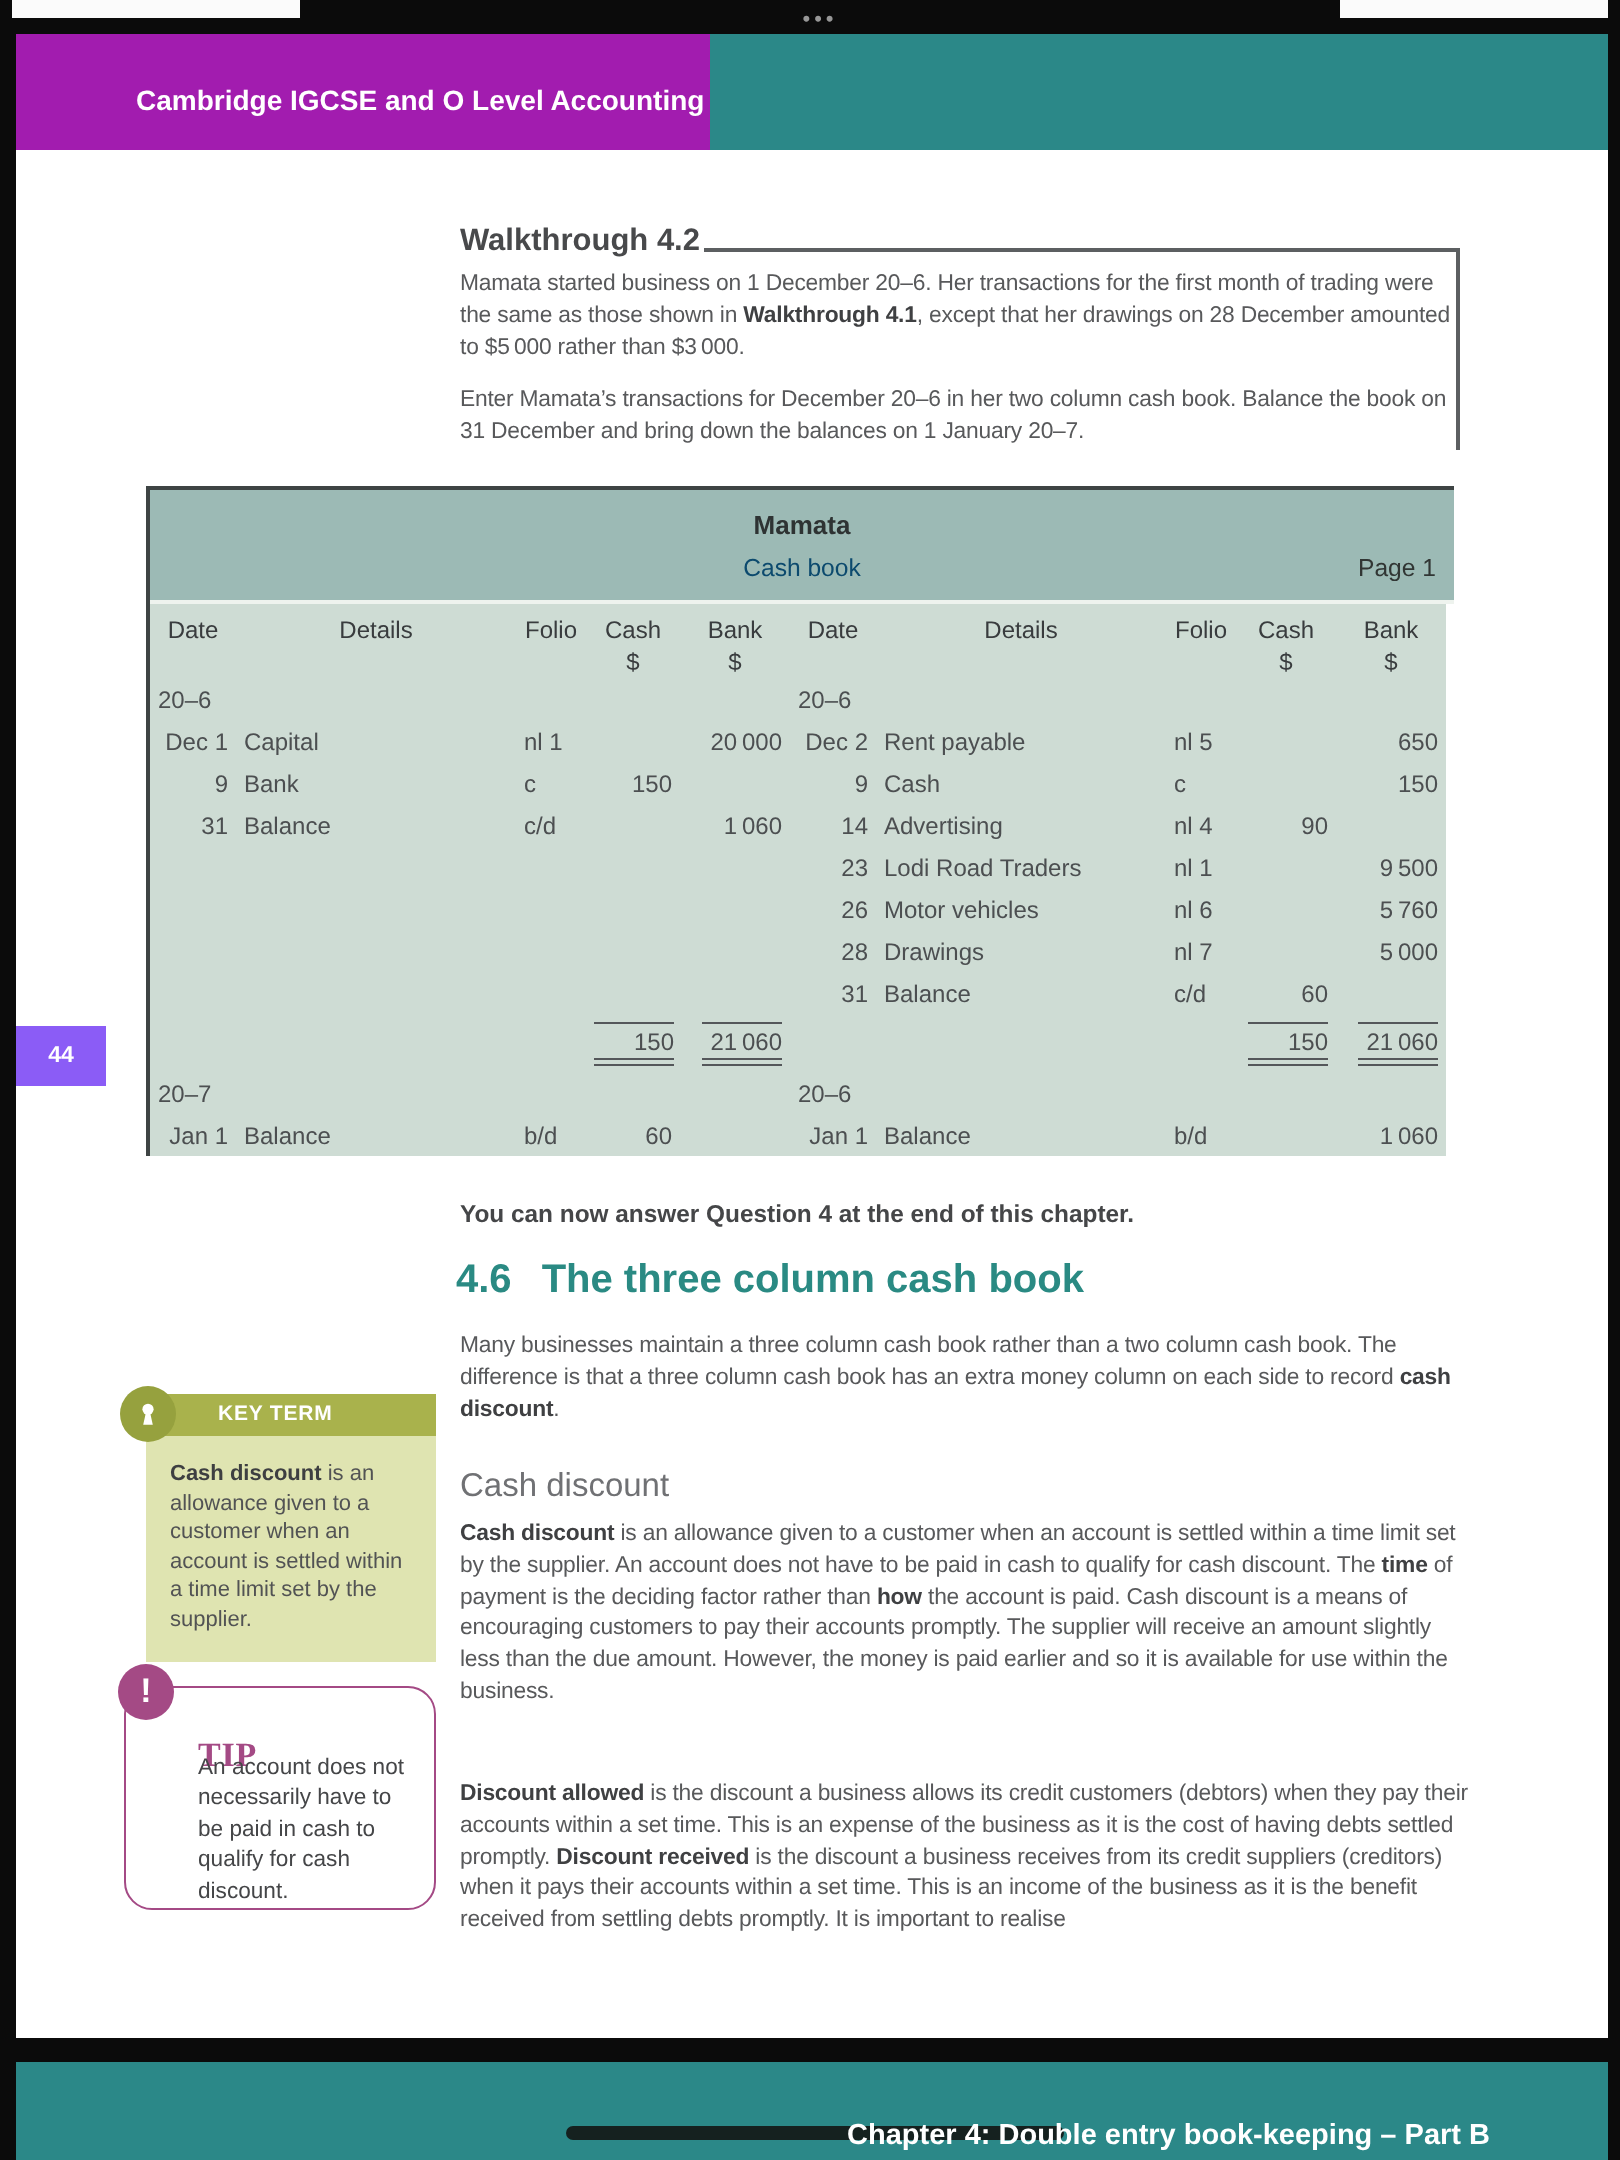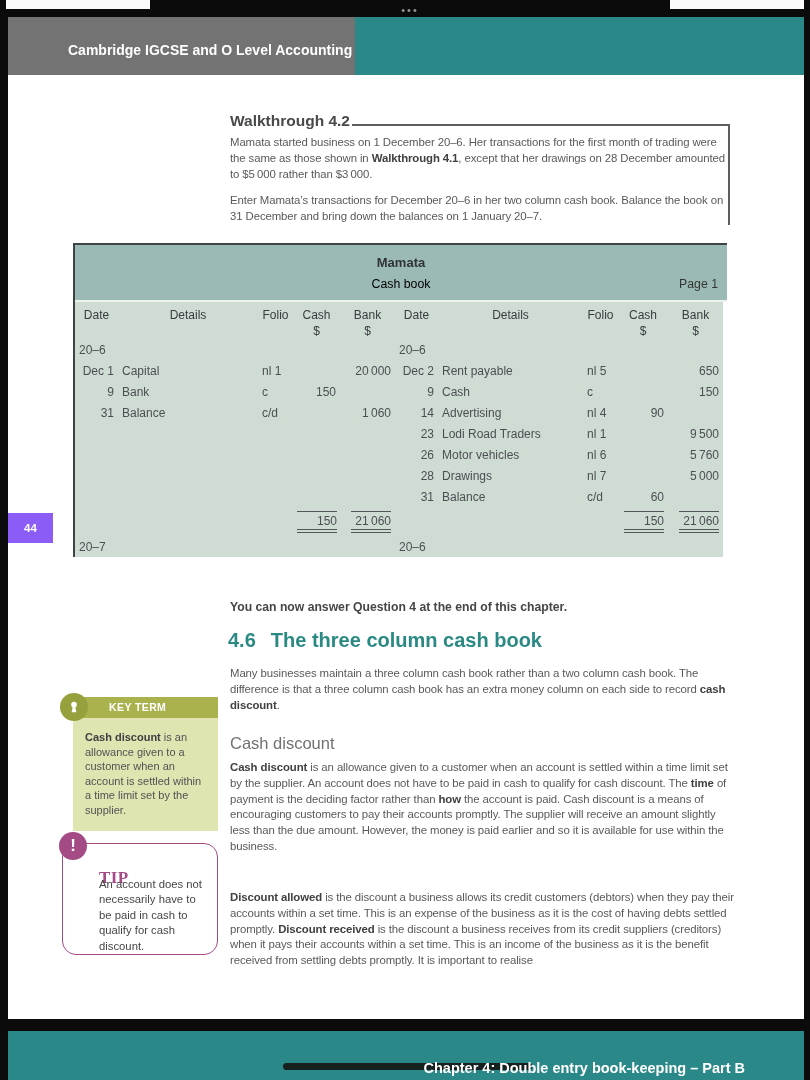--- a/index.html
+++ b/index.html
@@ -6,42 +6,42 @@
   .stage{position:relative;width:810px;height:1080px;background:#0b0b0b;overflow:hidden;
          font-family:"Liberation Sans",sans-serif;}
   .abs{position:absolute;}
 
   
   .prev-page-strip{left:6px;top:0;width:798px;height:9px;background:#fbfbfb;}
   .top-pill{left:150px;top:0;width:520px;height:17px;background:#0b0b0b;text-align:center;}
   .top-pill .dots{color:#979797;font-size:11px;letter-spacing:2px;line-height:15px;display:inline-block;}
 
   
-  .hdr-dark{left:8px;top:17px;width:347px;height:58px;background:#737373;box-sizing:border-box;
+  .hdr-dark{left:8px;top:17px;width:347px;height:58px;background:#a21caf;box-sizing:border-box;
             padding:25px 0 0 60px;color:#ffffff;font-size:14px;font-weight:bold;}
   .hdr-teal{left:355px;top:17px;width:449px;height:58px;background:#2b8888;}
 
   
   .page{left:8px;top:75px;width:796px;height:944px;background:#ffffff;}
 
   
   .wt-title{left:230px;top:112px;font-size:15.5px;font-weight:bold;color:#48494b;}
   .wt-rule-h{left:352px;top:124px;width:378px;height:2px;background:#5c5f61;}
   .wt-rule-v{left:728px;top:124px;width:2px;height:101px;background:#5c5f61;}
   .para{color:#58595b;font-size:11.4px;line-height:15.8px;letter-spacing:-0.1px;}
   .para strong{color:#3f4042;}
   .wt-p1{left:230px;top:135px;width:505px;}
   .wt-p2{left:230px;top:193px;width:505px;}
 
   
   .cb{left:73px;top:243px;width:654px;border-left:2px solid #3e4444;border-top:2px solid #3e4444;box-sizing:border-box;}
   .cb-head{background:#9cbab5;height:57px;position:relative;border-bottom:2px solid #eef3ee;box-sizing:border-box;}
   .cb-title{text-align:center;padding-top:10px;font-size:13px;font-weight:600;color:#2e3333;}
   .cb-subrow{position:relative;margin-top:7px;}
-  .cb-sub{display:block;text-align:center;font-size:12.3px;color:#000000;}
+  .cb-sub{display:block;text-align:center;font-size:12.3px;color:#0c4a6e;}
   .cb-page{position:absolute;right:9px;top:0;font-size:12.3px;color:#313634;}
   table.cbt{width:648px;border-collapse:collapse;table-layout:fixed;background:#cedcd4;
             font-size:12px;color:#4c4f51;}
   table.cbt th{font-weight:400;color:#393c3e;vertical-align:top;padding:6px 4px 0 4px;height:32px;}
   table.cbt th .cur{display:block;font-weight:400;margin-top:2px;}
   table.cbt td{height:21px;padding:0 4px;white-space:nowrap;overflow:hidden;}
   th.h0,th.h1,th.h2{text-align:center;}
   th.h3,th.h4{text-align:center;}
   td.c0{text-align:right;}
   td.c1,td.c2{text-align:left;}
@@ -264,20 +264,32 @@
             <td class="c1"></td>
             <td class="c2"></td>
             <td class="c3"></td>
             <td class="c4"></td>
             <td class="c0">20–6</td>
             <td class="c1"></td>
             <td class="c2"></td>
             <td class="c3"></td>
             <td class="c4"></td>
           </tr>
+          <tr class="entry">
+            <td class="c0">Jan 1</td>
+            <td class="c1">Balance</td>
+            <td class="c2">b/d</td>
+            <td class="c3">60</td>
+            <td class="c4"></td>
+            <td class="c0">Jan 1</td>
+            <td class="c1">Balance</td>
+            <td class="c2">b/d</td>
+            <td class="c3"></td>
+            <td class="c4">1 060</td>
+          </tr>
         </tbody>
     </table>
   </div>
 
   <div class="abs note">You can now answer Question 4 at the end of this chapter.</div>
   <div class="abs h46">
     <span class="num">4.6</span><span>The three column cash book</span>
   </div>
   <div class="abs para p46"><span>Many businesses maintain a three column cash book rather than a two column cash book. The difference is that a three column cash book has an extra money column on each side to record </span><strong>cash discount</strong><span>.</span></div>
   <div class="abs cd-h">Cash discount</div>

